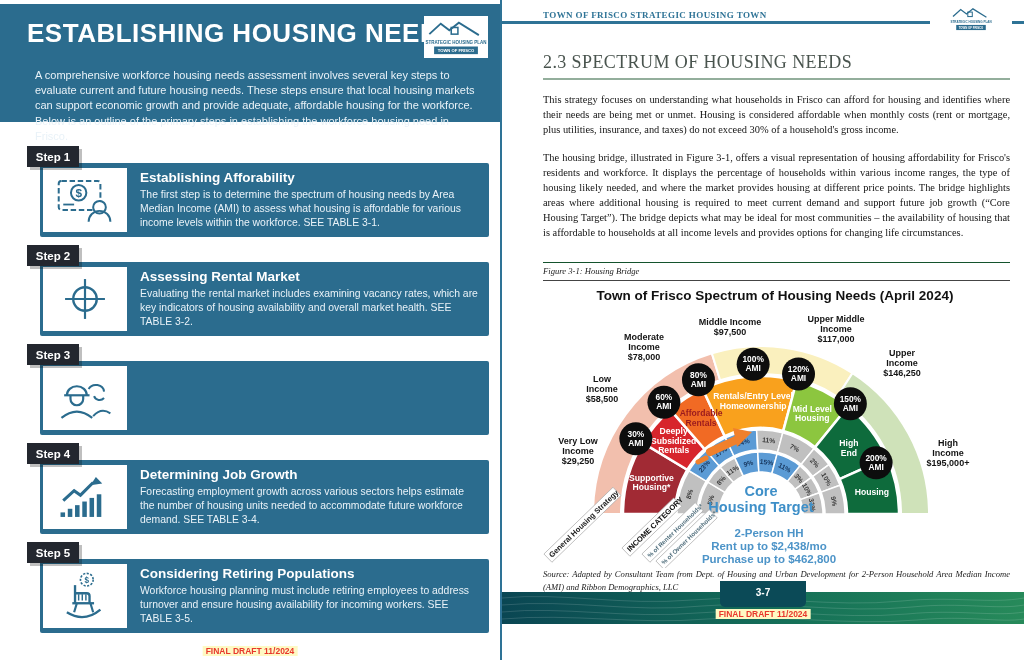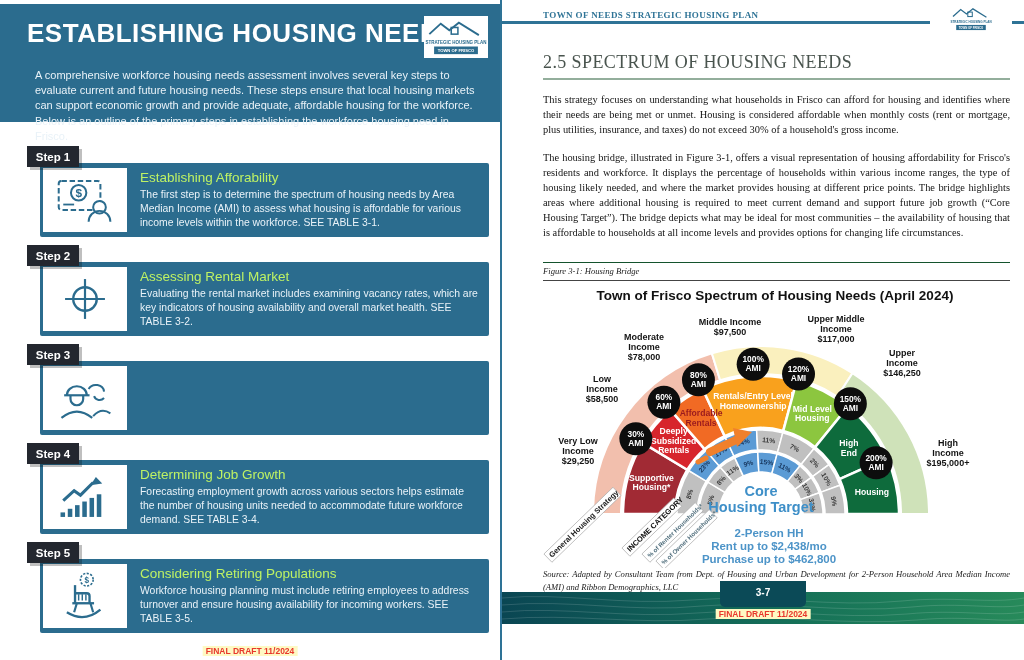--- a/index.html
+++ b/index.html
@@ -16,21 +16,21 @@
   .logo-box{position:absolute;background:#fff;display:flex;align-items:center;justify-content:center;}
   .logo-left{left:424px;top:12px;width:64px;height:42px;}
   .logo-right{right:12px;top:5px;width:82px;height:27px;z-index:3;}
   .steps-wrap{position:absolute;left:27px;top:146px;width:462px;}
   .step{position:relative;margin-bottom:8px;}
   .step-tab{position:relative;z-index:2;width:52px;height:21px;background:#23272F;color:#fff;font-size:11.5px;font-weight:bold;display:flex;align-items:center;justify-content:center;box-shadow:3px 3px 0 rgba(0,0,0,.25);}
   .step-box{margin-left:13px;margin-top:-4px;background:#2B6C8E;height:74px;display:flex;align-items:center;border-radius:2px;}
   .step-icon{width:84px;height:64px;background:#fff;margin-left:3px;display:flex;align-items:center;justify-content:center;flex:none;}
   .step-icon svg{width:58px;height:48px;}
   .step-text{margin-left:13px;padding-right:8px;color:#E9F2F8;}
-  .step-title{font-size:13.5px;font-weight:normal;color:#bef264;margin-bottom:3px;}
+  .step-title{font-size:13.5px;font-weight:bold;color:#ffffff;margin-bottom:3px;}
   .step-body{font-size:10.4px;line-height:1.32;}
   .draft-note{font-weight:bold;font-size:8.5px;color:#E8372C;background:#fef9c3;padding:0 3px;white-space:nowrap;}
   .draft-left{position:absolute;left:50%;transform:translateX(-50%);top:646px;}
 
   
   .rp-header-label{position:absolute;left:41px;top:10px;font-family:"Liberation Serif",serif;font-weight:bold;font-size:9px;letter-spacing:.4px;color:#2E7396;}
   .rp-rule{position:absolute;left:0;right:0;top:21px;height:3px;background:#2E7396;}
   .rp-section-title{position:absolute;left:41px;top:52px;width:467px;margin:0;font-family:"Liberation Serif",serif;font-weight:500;font-size:18px;letter-spacing:.4px;color:#49544E;border-bottom:2px solid #93AE9C;padding-bottom:5px;}
   .body-par{position:absolute;left:41px;width:467px;margin:0;font-family:"Liberation Serif",serif;font-size:10.4px;line-height:1.45;color:#141414;text-align:justify;}
   .par-1{top:92px;}
@@ -157,33 +157,33 @@
           </div>
         </div>
       </div>
     </div>
   <div class="draft-note draft-left">FINAL DRAFT 11/2024</div>
 </div>
 
 <div class="page-divider"></div>
 
 <div class="page page-right">
-  <div class="rp-header-label">TOWN OF NEEDS STRATEGIC HOUSING PLAN</div>
+  <div class="rp-header-label">TOWN OF FRISCO STRATEGIC HOUSING TOWN</div>
   <div class="rp-rule"></div>
   <div class="logo-box logo-right">
     <svg viewBox="0 0 64 42" width="42" height="27">
       <path d="M4,18 L16,7 L25,14 L35,6 L56,19" fill="none" stroke="#2B6C8E" stroke-width="2"></path>
       <rect x="27" y="11" width="7" height="7" fill="none" stroke="#2B6C8E" stroke-width="1.6"></rect>
       <text x="32" y="28" text-anchor="middle" font-size="4.7" font-weight="bold" fill="#2B6C8E" font-family="Liberation Sans,sans-serif">STRATEGIC HOUSING PLAN</text>
       <rect x="9" y="31" width="46" height="8" fill="#2B6C8E"></rect>
       <text x="32" y="36.8" text-anchor="middle" font-size="4.4" font-weight="bold" fill="#ffffff" font-family="Liberation Sans,sans-serif">TOWN OF FRISCO</text>
     </svg>
   </div>
 
-  <h2 class="rp-section-title">2.5 SPECTRUM OF HOUSING NEEDS</h2>
+  <h2 class="rp-section-title">2.3 SPECTRUM OF HOUSING NEEDS</h2>
   <p class="body-par par-1">This strategy focuses on understanding what households in Frisco can afford for housing and identifies where their needs are being met or unmet. Housing is considered affordable when monthly costs (rent or mortgage, plus utilities, insurance, and taxes) do not exceed 30% of a household's gross income.</p>
   <p class="body-par par-2">The housing bridge, illustrated in Figure 3-1, offers a visual representation of housing affordability for Frisco's residents and workforce. It displays the percentage of households within various income ranges, the type of housing likely needed, and where the market provides housing at different price points. The bridge highlights areas where additional housing is required to meet current demand and support future job growth (“Core Housing Target”). The bridge depicts what may be ideal for most communities – the availability of housing that is affordable to households at all income levels and provides options for changing life circumstances.</p>
   <div class="fig-cap">Figure 3-1: Housing Bridge</div>
   <div class="chart-title">Town of Frisco Spectrum of Housing Needs (April 2024)</div>
 
   <svg id="bridge-svg" class="bridge-svg" viewBox="0 0 470 262">
       <path d="M55,207.99999999999997 A168,168 0 0 1 173.88155360658024,47.34080099821003 L182.06796133881687,74.11733416517501 A140,140 0 0 0 83,207.99999999999997 Z" fill="#F2BFAD" stroke="#fff" stroke-width="2"></path>
       <path d="M173.88155360658024,47.34080099821003 A168,168 0 0 1 314.4993578825246,67.10334458516877 L299.2494649021038,90.58612048764064 A140,140 0 0 0 182.06796133881687,74.11733416517501 Z" fill="#FAF0BE" stroke="#fff" stroke-width="2"></path>
       <path d="M314.4993578825246,67.10334458516877 A168,168 0 0 1 391,208 L363,208 A140,140 0 0 0 299.2494649021038,90.58612048764064 Z" fill="#CFE2B9" stroke="#fff" stroke-width="2"></path>
       <path d="M85,207.99999999999997 A138,138 0 0 1 104.71091250310852,136.92474566241248 L149.28361213961836,163.70672555773533 A86,86 0 0 0 137,208 Z" fill="#A12A34" stroke="#fff" stroke-width="2.5"></path>

